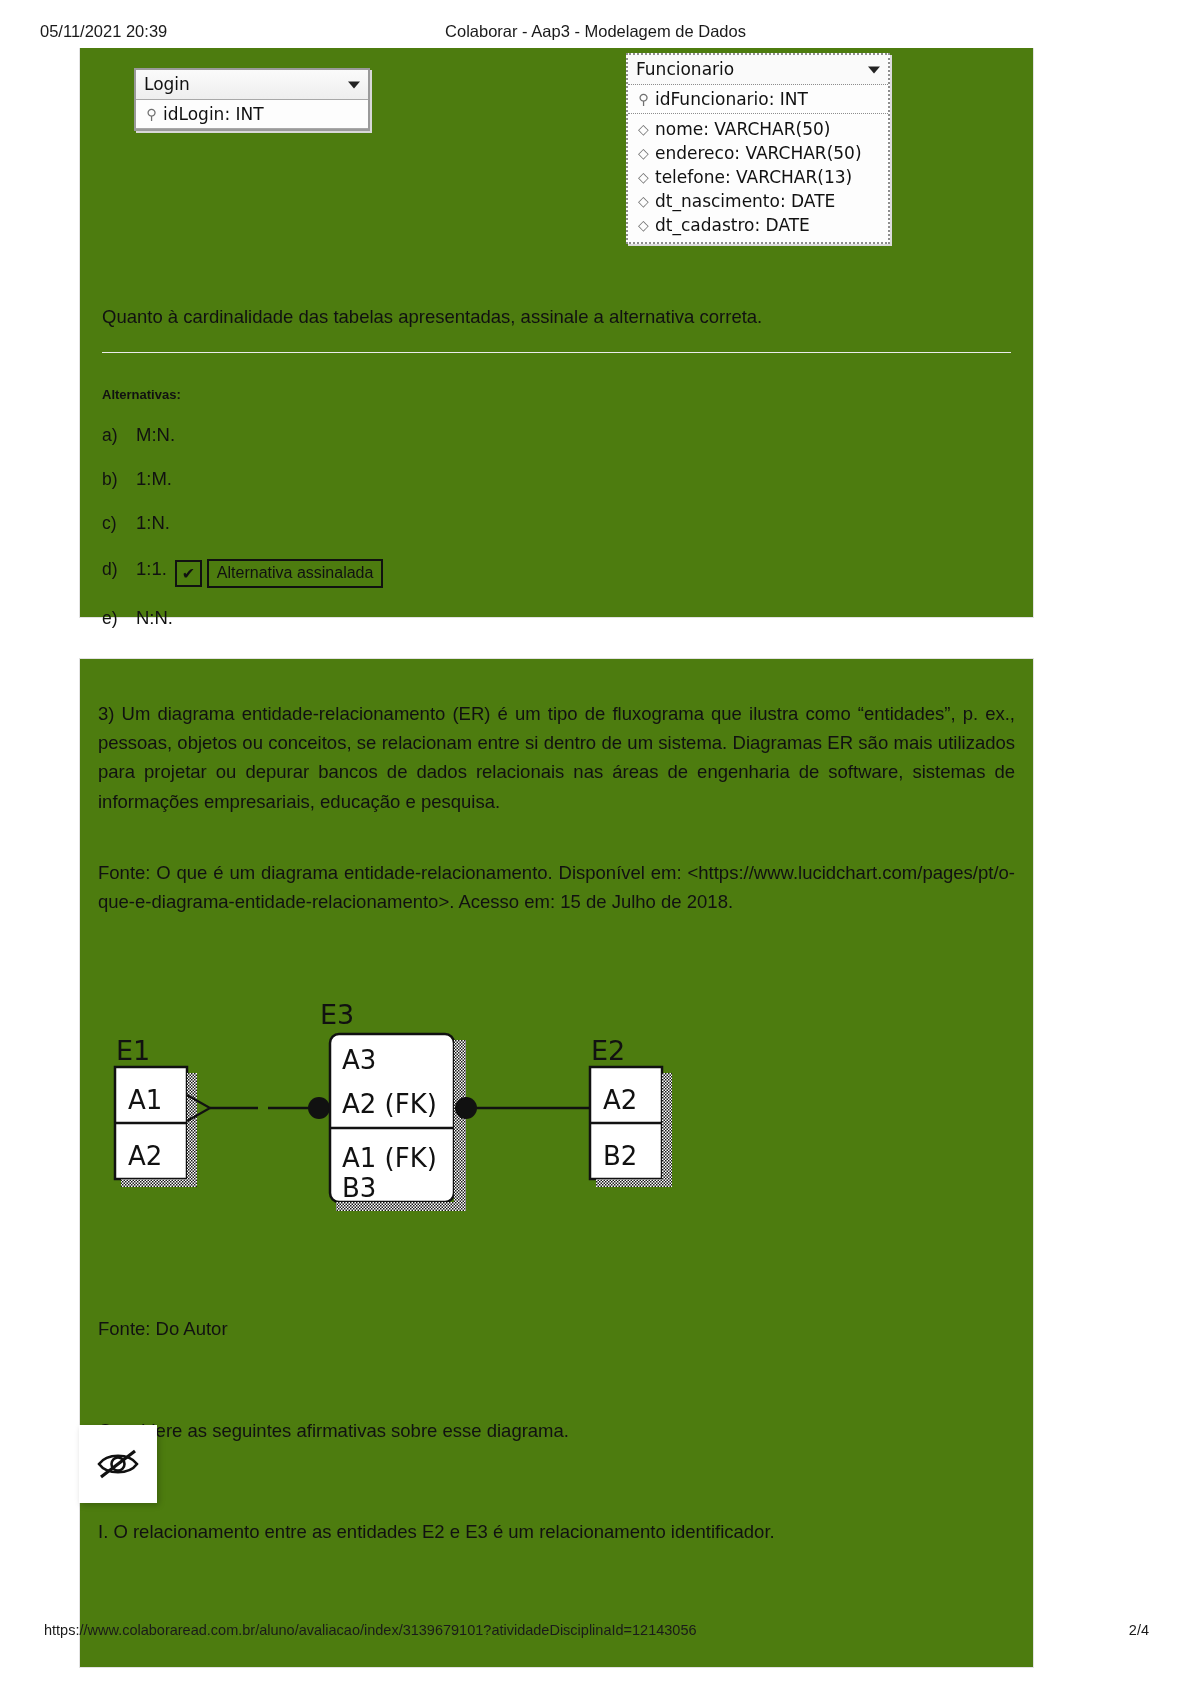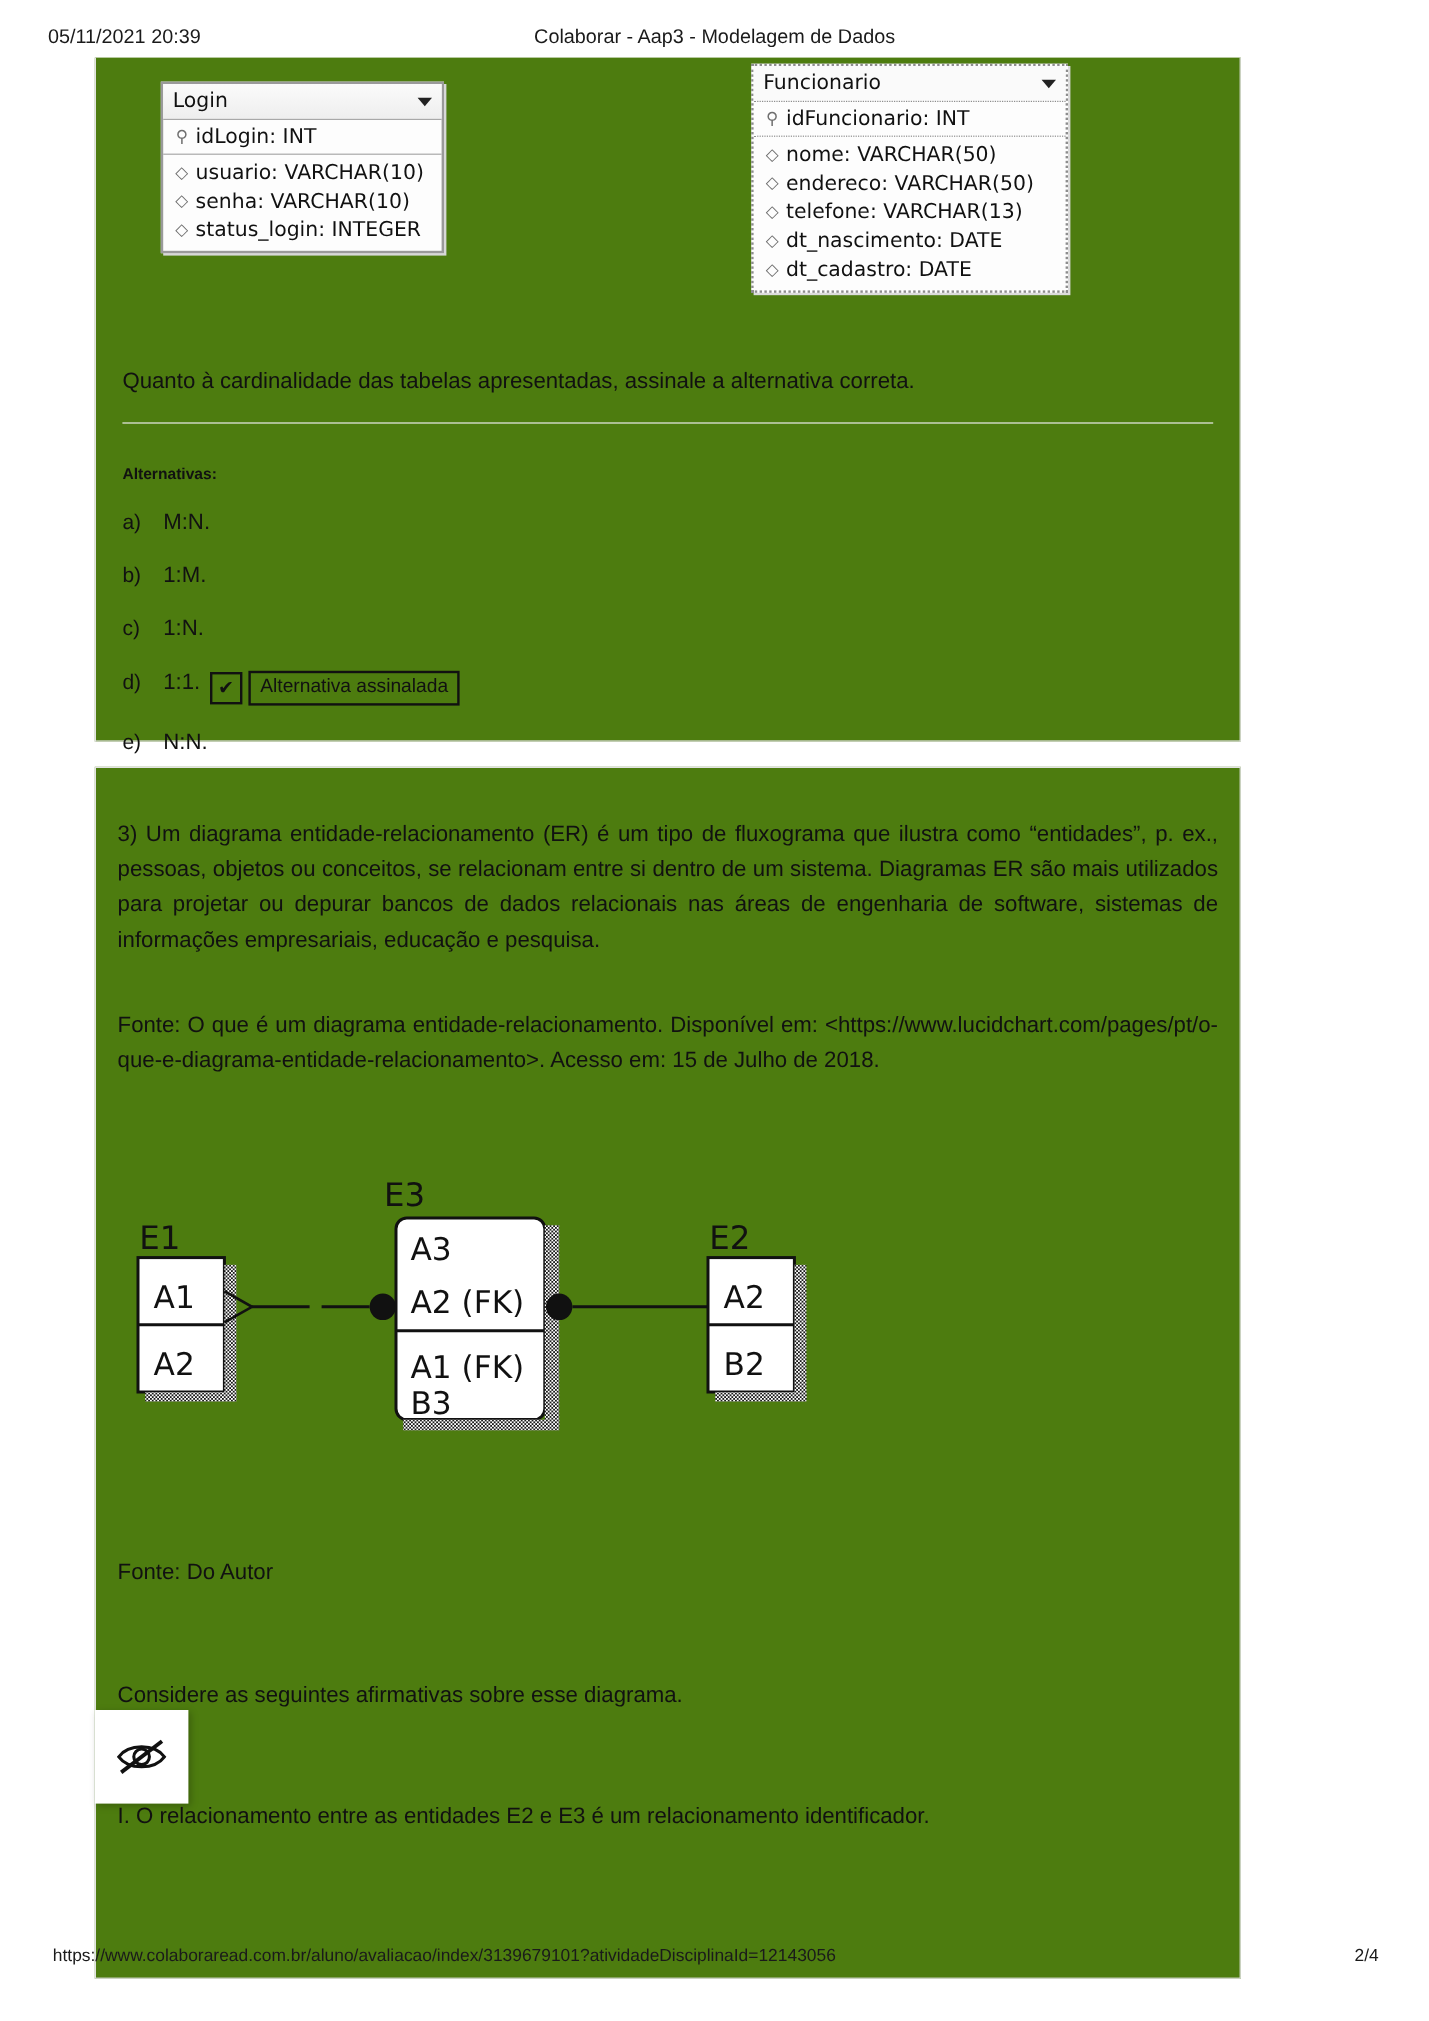--- a/index.html
+++ b/index.html
@@ -55,21 +55,21 @@
     border-top: none;
     background: #4d7c0f;
     box-sizing: border-box;
     position: relative;
   }
   .card.q2 {
     height: 570px;
     padding: 0 22px;
   }
   .card.q3 {
-    margin-top: 21px;
+    margin-top: 40px;
     height: 1010px;
     padding: 0 18px;
     border-top: 1px solid #e2e2e2;
   }
 
   
   .tables-row {
     position: relative;
     height: 200px;
   }
@@ -244,31 +244,20 @@
 
     <div class="tables-row">
 
       <div class="wb-table solid" style="left:32px; top:20px; width:232px;">
         <div class="wb-head">
           <span>Login</span>
           <span class="wb-caret"></span>
         </div>
         <div class="wb-pk-row">
           <span class="wb-ico">⚲</span><span>idLogin: INT</span>
-        </div>
-        <div class="wb-body">
-          <div class="wb-row">
-            <span class="wb-ico">◇</span><span>usuario: VARCHAR(10)</span>
-          </div>
-          <div class="wb-row">
-            <span class="wb-ico">◇</span><span>senha: VARCHAR(10)</span>
-          </div>
-          <div class="wb-row">
-            <span class="wb-ico">◇</span><span>status_login: INTEGER</span>
-          </div>
         </div>
       </div>
 
       <div class="wb-table dotted" style="left:524px; top:5px; width:260px;">
         <div class="wb-head">
           <span>Funcionario</span>
           <span class="wb-caret"></span>
         </div>
         <div class="wb-pk-row">
           <span class="wb-ico">⚲</span><span>idFuncionario: INT</span>

